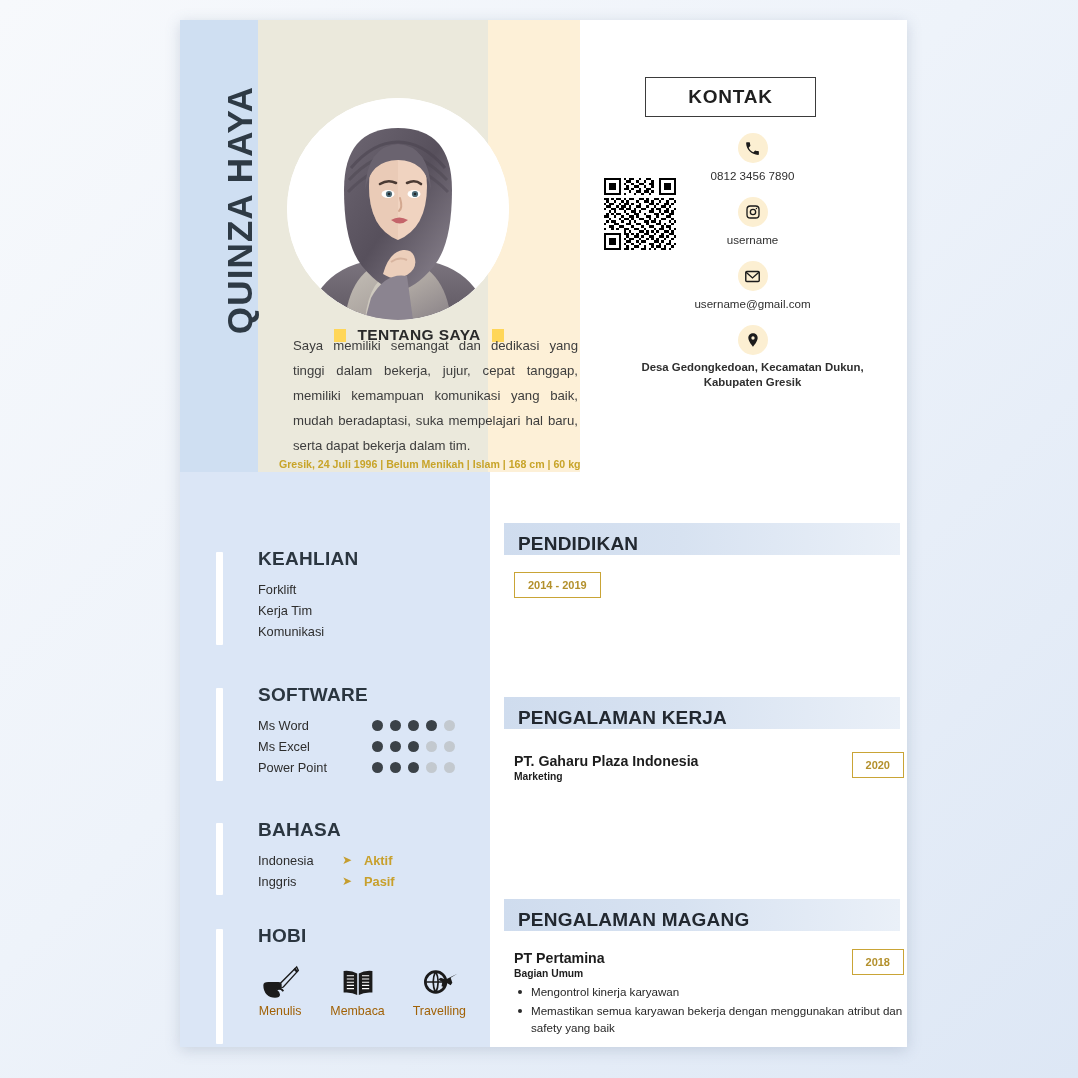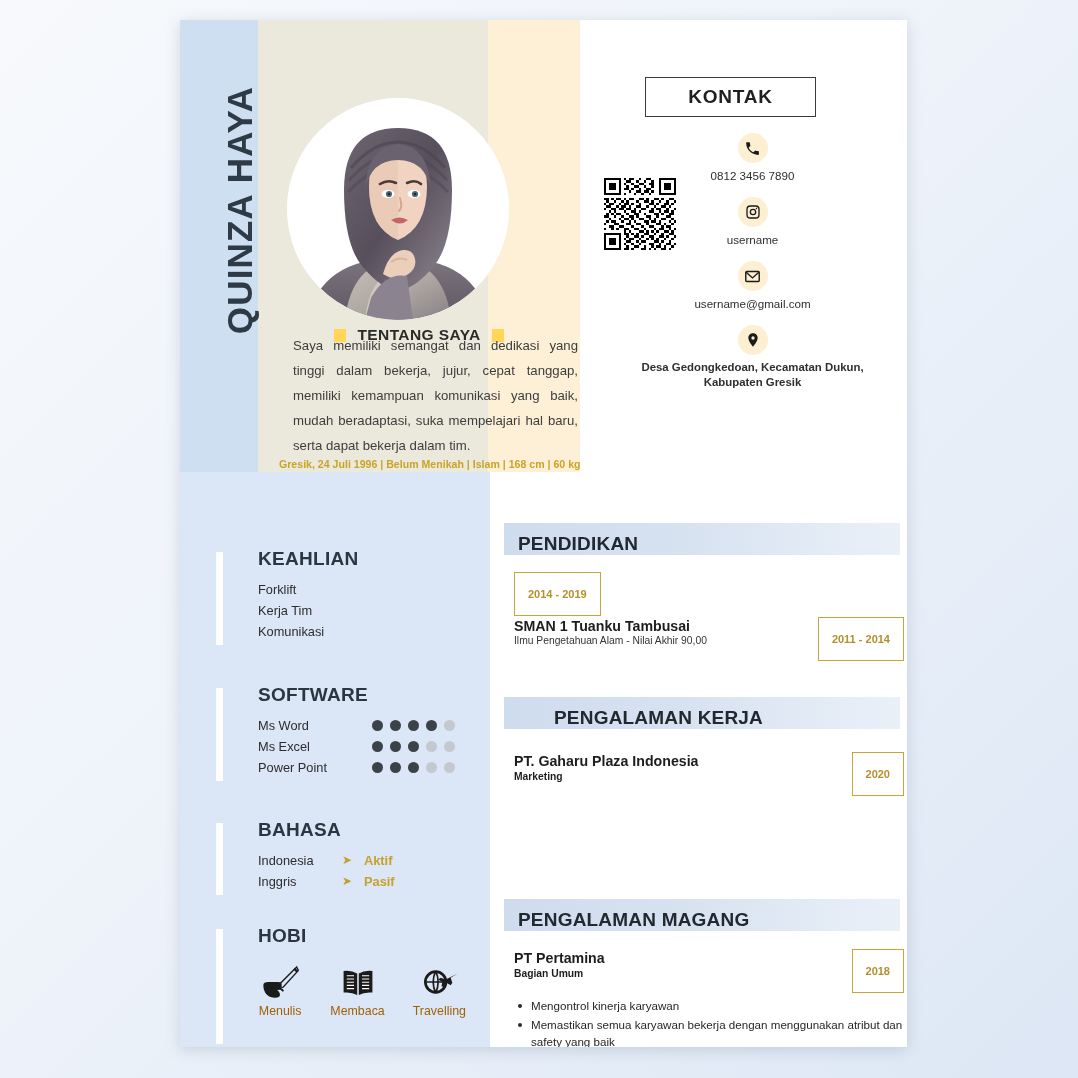--- a/index.html
+++ b/index.html
@@ -201,21 +201,21 @@
 
   .entry { position: absolute; left: 24px; width: 390px; }
   .entry-head { display: flex; align-items: flex-start; justify-content: space-between; }
   .e-org { font-size: 14.2px; font-weight: 700; color: #1d1d1d; }
   .e-sub { font-size: 10.3px; color: #333; margin-top: 1px; }
   .e-role { font-size: 10.3px; font-weight: 700; color: #1d1d1d; margin-top: 2px; }
   .badge {
     border: 1.4px solid #c9a436;
     color: #b3902c;
     font-size: 11px; font-weight: 700;
-    padding: 15px 13px;
+    padding: 6px 13px;
     white-space: nowrap;
     margin-top: -1px;
   }
   .bullets { margin-top: 4px; }
   .bullets li {
     list-style: none;
     position: relative;
     padding-left: 17px;
     font-size: 11.6px;
     color: #272727;
@@ -697,31 +697,22 @@
   <div class="rightcol">
 
     <div class="sec-bar" style="top:51px;">
       <span>PENDIDIKAN</span>
     </div>
     <div class="entry" style="top:101px;">
       <div class="entry-head">
         <div class="badge">2014 - 2019</div>
       </div>
     </div>
-    <div class="entry" style="top:146px;">
-      <div class="entry-head">
-        <div>
-          <div class="e-org">SMAN 1 Tuanku Tambusai</div>
-          <div class="e-sub">Ilmu Pengetahuan Alam - Nilai Akhir 90,00</div>
-        </div>
-        <div class="badge">2011 - 2014</div>
-      </div>
-    </div>
-
-    <div class="sec-bar" style="top:225px;padding-left:36px;">
+
+    <div class="sec-bar" style="top:225px;">
       <span>PENGALAMAN KERJA</span>
     </div>
     <div class="entry" style="top:281px;">
       <div class="entry-head">
         <div>
           <div class="e-org">PT. Gaharu Plaza Indonesia</div>
           <div class="e-role">Marketing</div>
         </div>
         <div class="badge">2020</div>
       </div>

